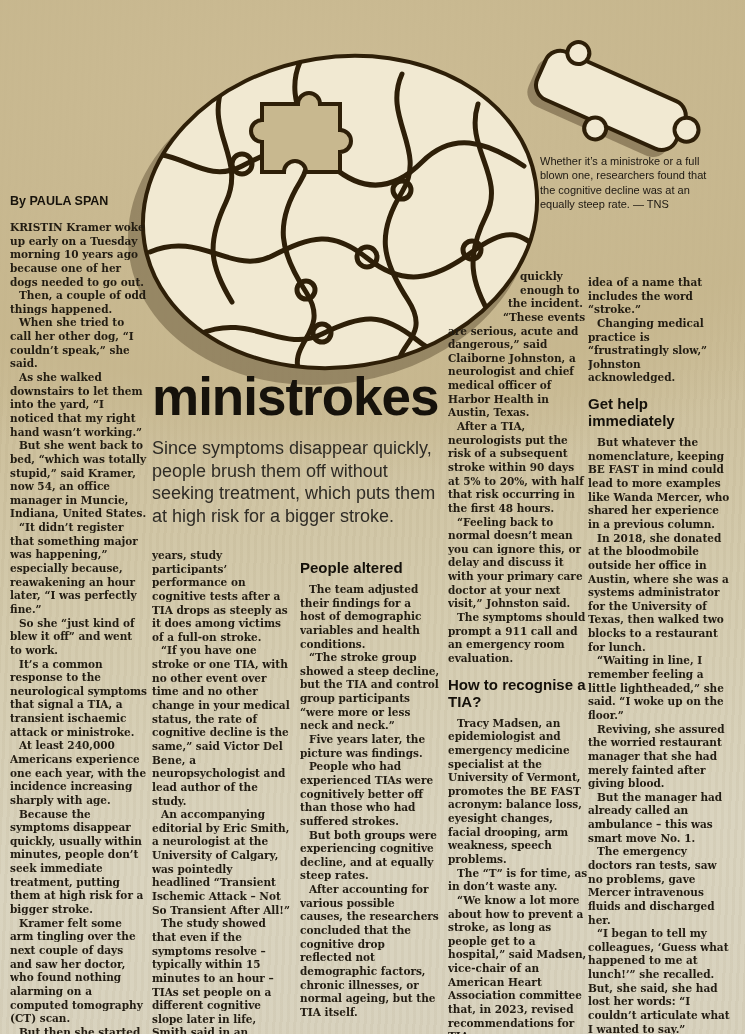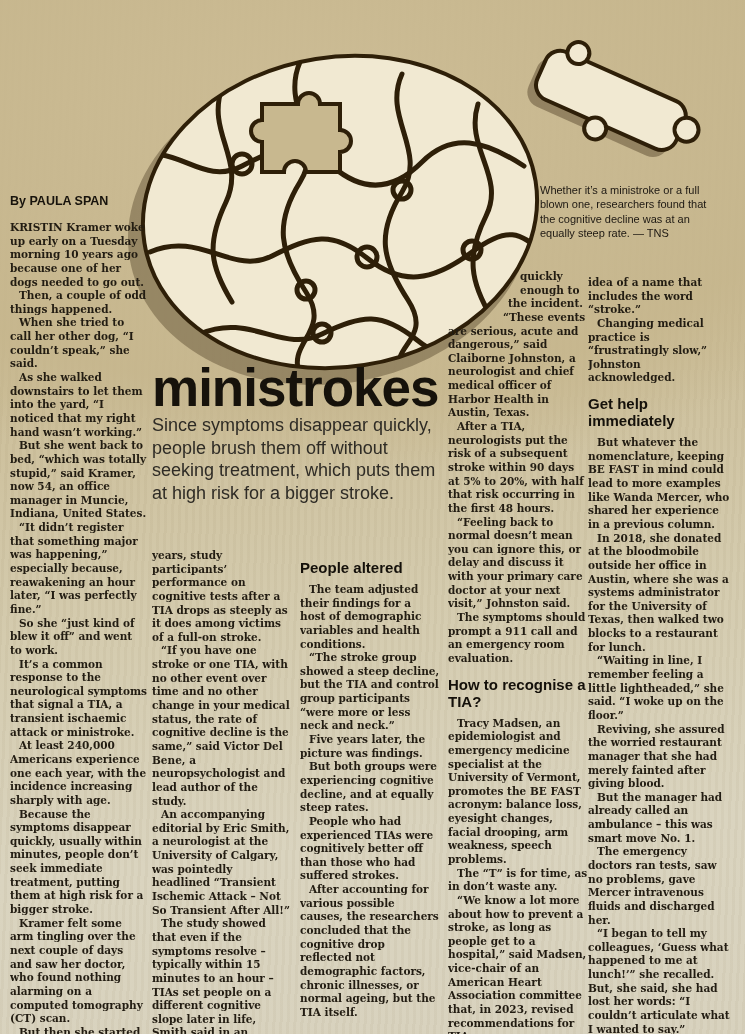--- a/index.html
+++ b/index.html
@@ -5,31 +5,31 @@
   html,body { margin:0; padding:0; background:#a99a74; }
   .page {
     position:relative; width:745px; height:1034px; overflow:hidden; margin:0 auto;
     background:
       radial-gradient(ellipse 950px 520px at 42% 10%, rgba(205,189,150,.9) 0%, rgba(198,182,141,.85) 55%, rgba(0,0,0,0) 72%),
       repeating-linear-gradient(92deg, rgba(120,100,60,.05) 0 3px, rgba(0,0,0,0) 3px 7px),
       linear-gradient(175deg, #c2b187 0%, #cabb94 30%, #d4cbae 58%, #dad4bf 80%, #d8d2be 100%);
   }
   .photo-svg { position:absolute; left:0; top:0; }
   .caption {
-    position:absolute; left:540px; top:183px; width:182px;
+    position:absolute; left:540px; top:154px; width:182px;
     font:11px/1.3 "Liberation Sans", sans-serif; color:#1d1812;
   }
   .byline {
     position:absolute; left:10px; top:194px;
     font:700 12.5px "Liberation Sans", sans-serif; color:#17130c;
   }
   .headline-block { position:absolute; left:152px; top:358px; width:300px; }
   .hl-light { font:300 44px/1.04 "Liberation Sans", sans-serif; color:#35322c; letter-spacing:.5px; }
-  .hl-bold  { font:800 53px/1.0 "Liberation Sans", sans-serif; color:#16120b; letter-spacing:-1px; margin-top:3px; }
-  .standfirst { margin-top:0; font:18px/1.26 "Liberation Sans", sans-serif; color:#2e2b25; }
+  .hl-bold  { font:800 53px/1.0 "Liberation Sans", sans-serif; color:#16120b; letter-spacing:-1px; margin-top:12px; }
+  .standfirst { margin-top:14px; font:18px/1.26 "Liberation Sans", sans-serif; color:#2e2b25; }
   .col { position:absolute; overflow:hidden; }
   .article { font:10.5px/1.3 "DejaVu Serif", serif; color:#221c12; }
   .article p { margin:0; text-indent:9px;font-weight:bold; }
   .article p.lead { text-indent:0; }
   .article h3 { font:700 15px "Liberation Sans", sans-serif; color:#14100a; margin:10px 0 7px; }
   .col1 { left:10px;  top:221px; width:137px; height:813px; }
   .col2 { left:152px; top:549px; width:141px; height:485px; }
   .col3 { left:300px; top:549px; width:140px; height:485px; }
   .col4 { left:448px; top:270px; width:140px; height:764px; }
   .col5 { left:588px; top:276px; width:143px; height:758px; }
@@ -108,22 +108,22 @@
       <p>An accompanying editorial by Eric Smith, a neurologist at the University of Calgary, was pointedly headlined “Transient Ischemic Attack – Not So Transient After All!”</p>
       <p>The study showed that even if the symptoms resolve – typically within 15 minutes to an hour – TIAs set people on a different cognitive slope later in life, Smith said in an interview: “A long-lasting change in people’s cognitive ability, possibly leading to dementia.”</p>
       <p>The study, analysing findings from data on more than 30,000 participants, followed three groups of adults age 45 or older with no history of stroke or TIA.</p>
     </div>
 
   <div class="col col3 article">
       <h3>People altered</h3>
       <p>The team adjusted their findings for a host of demographic variables and health conditions.</p>
       <p>“The stroke group showed a steep decline, but the TIA and control group participants “were more or less neck and neck.”</p>
       <p>Five years later, the picture was findings.</p>
+      <p>People who had experienced TIAs were cognitively better off than those who had suffered strokes.</p>
       <p>But both groups were experiencing cognitive decline, and at equally steep rates.</p>
-      <p>People who had experienced TIAs were cognitively better off than those who had suffered strokes.</p>
       <p>After accounting for various possible causes, the researchers concluded that the cognitive drop reflected not demographic factors, chronic illnesses, or normal ageing, but the TIA itself.</p>
     </div>
 
   <div class="col col4 article">
     <div class="sp sp1"></div>
     <div class="sp sp2"></div>
     <div class="sp sp3"></div>
     <div>
         <p class="lead">quickly enough to the incident.</p>
         <p>“These events are serious, acute and dangerous,” said Claiborne Johnston, a neurologist and chief medical officer of Harbor Health in Austin, Texas.</p>

